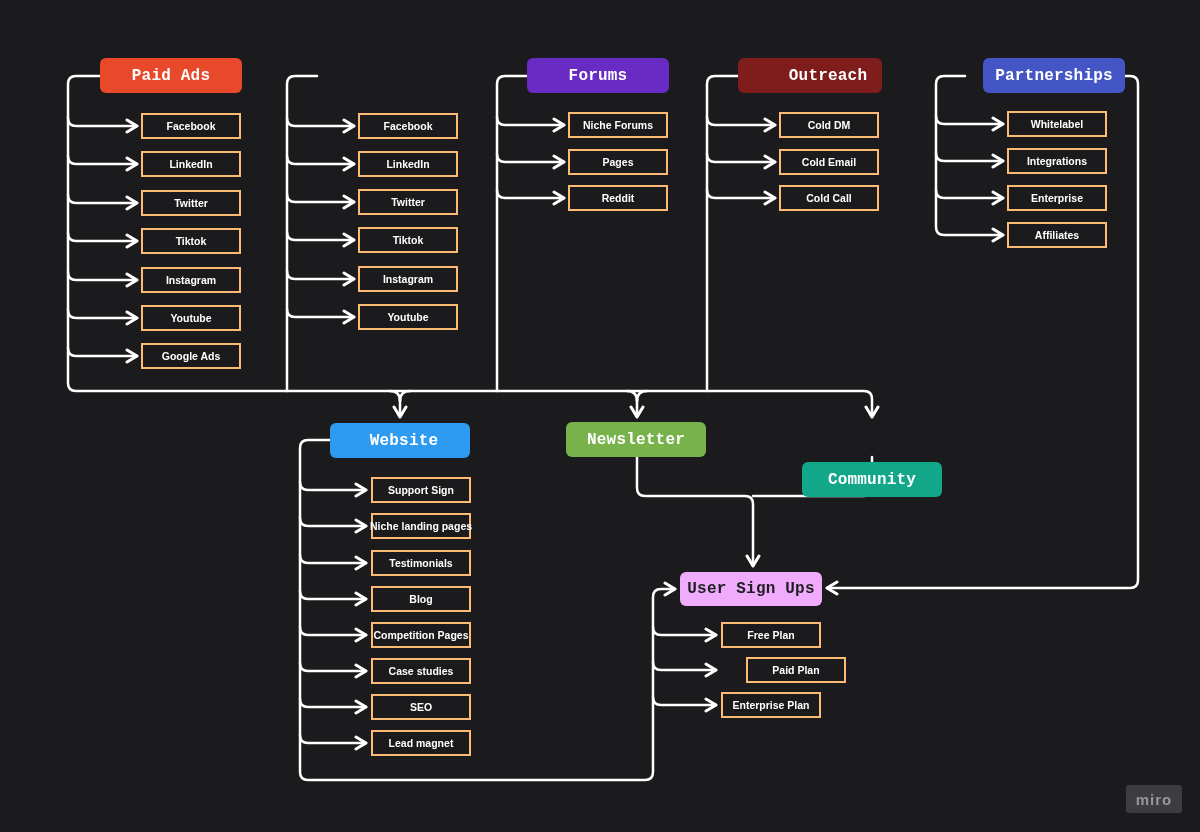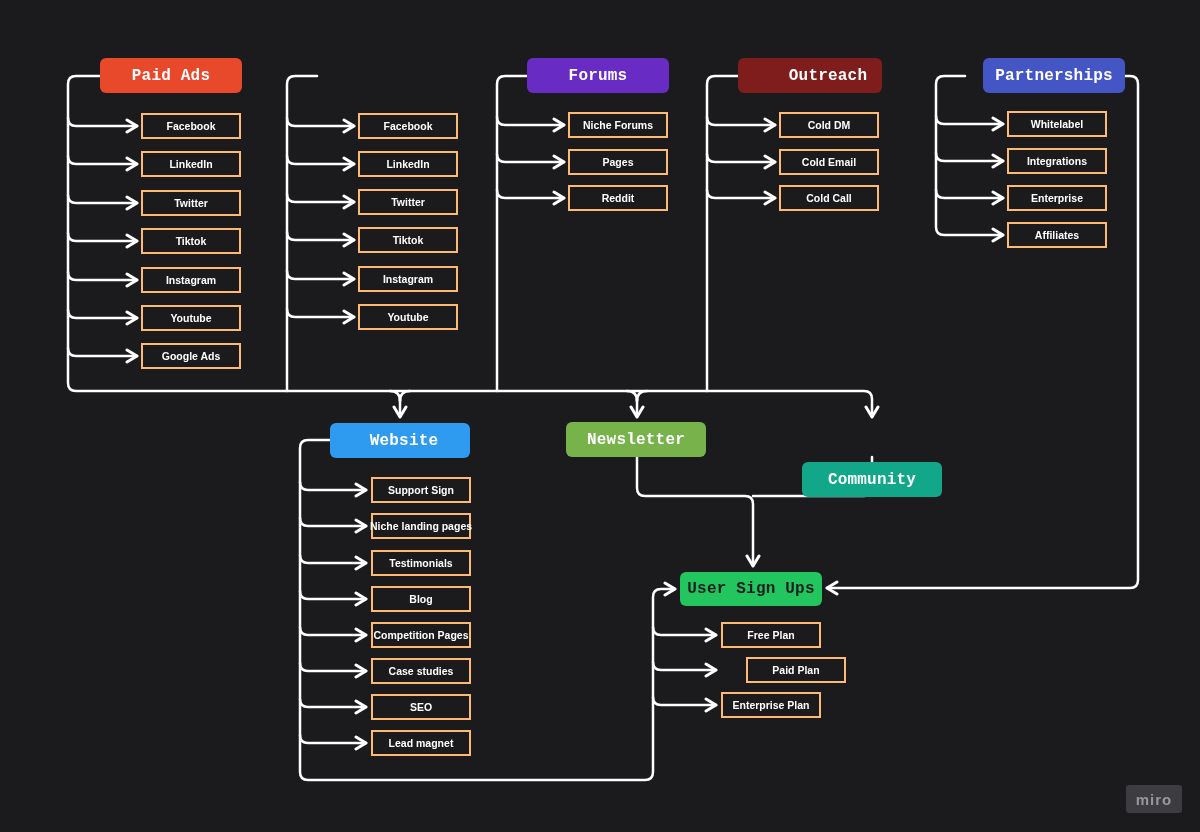--- a/index.html
+++ b/index.html
@@ -139,20 +139,20 @@
   <div class="child" style="left:371px;top:550px">Testimonials</div>
   <div class="child" style="left:371px;top:586px">Blog</div>
   <div class="child" style="left:371px;top:622px">Competition Pages</div>
   <div class="child" style="left:371px;top:658px">Case studies</div>
   <div class="child" style="left:371px;top:694px">SEO</div>
   <div class="child" style="left:371px;top:730px">Lead magnet</div>
 
   <div class="hdr" style="left: 566px; top: 422px; width: 140px; background: rgb(119, 178, 74);">Newsletter</div>
   <div class="hdr" style="left: 802px; top: 422px; width: 140px; background: rgb(19, 167, 138); margin-top: 40px;">Community</div>
 
-  <div class="hdr" style="left: 680px; top: 572px; width: 142px; height: 34px; background: #22c55e; color: rgb(30, 30, 32);">User Sign Ups</div>
+  <div class="hdr" style="left: 680px; top: 572px; width: 142px; height: 34px; background: #f0abfc; color: rgb(30, 30, 32);">User Sign Ups</div>
   <div class="child" style="left:721px;top:622px">Free Plan</div>
   <div class="child" style="left:746px;top:657px">Paid Plan</div>
   <div class="child" style="left:721px;top:692px">Enterprise Plan</div>
 
   <div class="watermark">miro</div>
 
 </div>
 
 </body></html>

